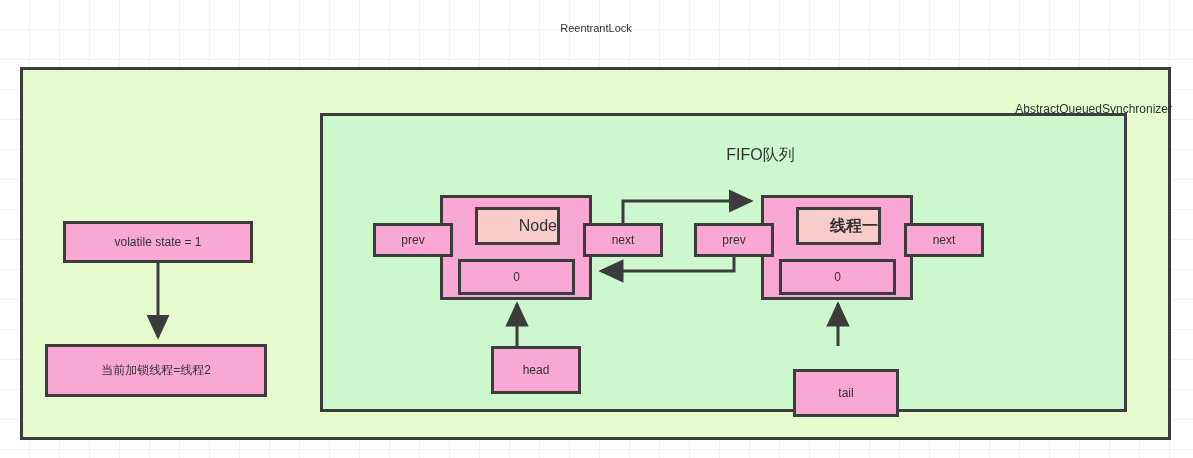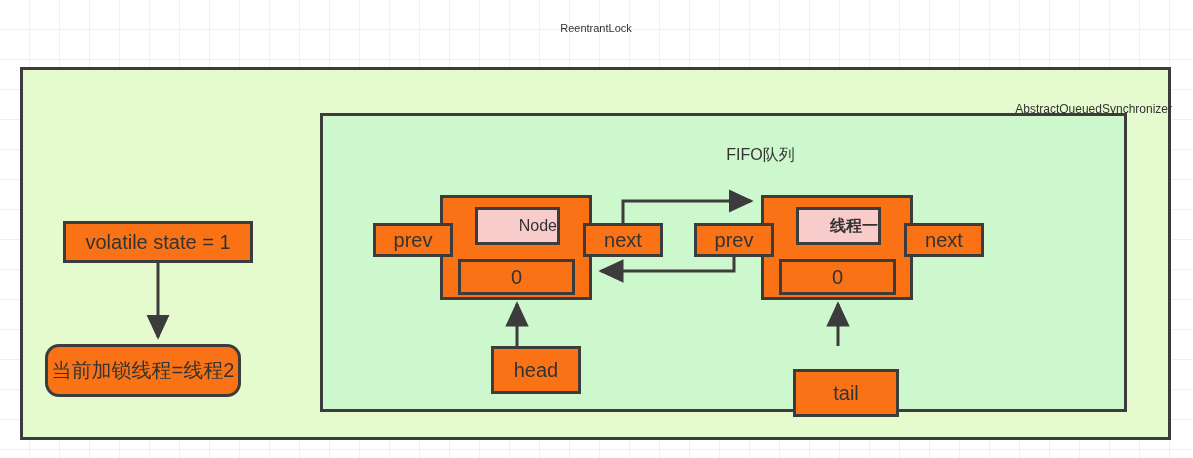--- a/index.html
+++ b/index.html
@@ -80,46 +80,46 @@
     width: 807px;
     height: 299px;
     background: #cdf7cd;
     border: 3px solid #3c3c3c;
     box-sizing: border-box;
   }
 
   
   .bbox {
     position: absolute;
-    background: #f97316;
+    background: #f9a8d4;
     border: 3px solid #3c3c3c;
     box-sizing: border-box;
     display: flex;
     align-items: center;
     justify-content: center;
-    font-size: 20px;
+    font-size: 12px;
     color: #333333;
     white-space: nowrap;
   }
   .pbox {
     position: absolute;
     background: #f9cccc;
     border: 3px solid #3c3c3c;
     box-sizing: border-box;
     display: flex;
     align-items: center;
     justify-content: flex-end;
     font-size: 16px;
     color: #333333;
     white-space: nowrap;
   }
 
   
   .box-state   { left: 63px;  top: 221px; width: 190px; height: 42px; }
-  .box-thread  { left: 45px;  top: 344px; width: 196px; height: 53px; border-radius: 14px; }
+  .box-thread  { left: 45px;  top: 344px; width: 222px; height: 53px; }
 
   
   .node1-body  { left: 440px; top: 195px; width: 152px; height: 105px; }
   .node1-label { left: 475px; top: 207px; width: 85px;  height: 38px; }
   .node1-val   { left: 458px; top: 259px; width: 117px; height: 36px; }
   .node1-prev  { left: 373px; top: 223px; width: 80px;  height: 34px; }
   .node1-next  { left: 583px; top: 223px; width: 80px;  height: 34px; }
 
   
   .node2-body  { left: 761px; top: 195px; width: 152px; height: 105px; }

